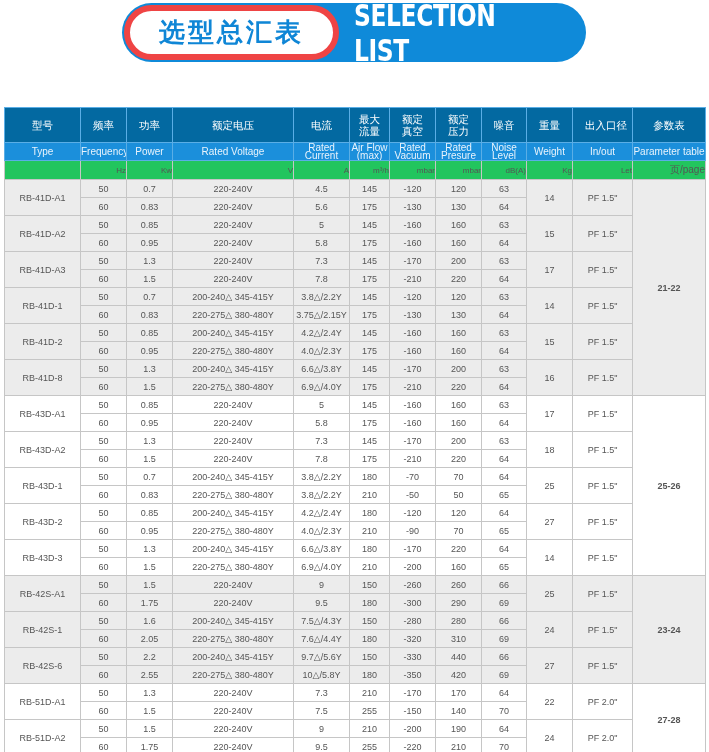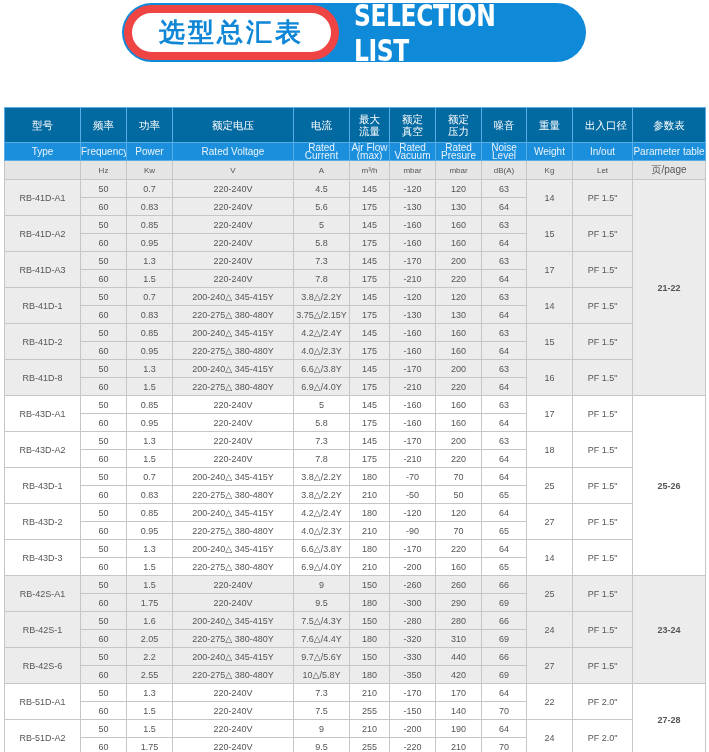--- a/index.html
+++ b/index.html
@@ -1,28 +1,28 @@
 <!DOCTYPE html>
 <html><head>
 <meta charset="utf-8">
 <style>
   html, body { margin: 0; padding: 0; background: #ffffff; }
   body { width: 709px; height: 752px; position: relative; overflow: hidden; font-family: "Liberation Sans", "DejaVu Sans", sans-serif; }
 
   .banner { position: absolute; left: 122px; top: 3px; width: 464px; height: 59px; }
   .banner-blue { position: absolute; left: 0; top: 0; width: 464px; height: 59px; border-radius: 30px; background: #0f8ad9; }
-  .banner-white { position: absolute; left: 2px; top: 2px; width: 215px; height: 55px; border-radius: 28px; background: #ffffff; border: 8px solid #ef4444; box-sizing: border-box; display: flex; align-items: center; justify-content: center; }
+  .banner-white { position: absolute; left: 2px; top: 2px; width: 215px; height: 55px; border-radius: 28px; background: #ffffff; border: 6px solid #ef4444; box-sizing: border-box; display: flex; align-items: center; justify-content: center; }
   .banner-cn { color: #0f86d6; font-weight: bold; font-size: 26px; letter-spacing: 3px; font-family: "DejaVu Sans", sans-serif; }
   .banner-en { position: absolute; left: 232px; top: 0; height: 59px; display: flex; align-items: center; color: #ffffff; font-weight: bold; font-size: 30px; letter-spacing: -0.5px; transform: scaleX(0.78); transform-origin: left center; font-family: "DejaVu Sans", sans-serif; }
 
   table.sel { position: absolute; left: 4px; top: 107px; width: 701px; border-collapse: collapse; table-layout: fixed; font-size: 9.5px; color: #555; }
   table.sel td, table.sel th { border: 1px solid #c6c6c6; text-align: center; vertical-align: middle; padding: 0; overflow: hidden; white-space: nowrap; }
   tr.h-cn th { background: #0369a1; color: #ffffff; font-weight: normal; height: 34px; font-size: 10.5px; line-height: 12px; border-color: #5aaee6; font-family: "DejaVu Sans", sans-serif; }
   tr.h-en th { background: #1b8fdb; color: #e8f3fc; font-weight: normal; height: 17px; font-size: 10px; line-height: 8px; border-color: #5aaee6; }
-  tr.h-unit td { background: #e5e5e5; height: 18px; font-size: 8px; color: #555; }
+  tr.h-unit td { background: #22c55e; height: 18px; font-size: 8px; color: #555; text-align: right; }
   tr.h-unit td.page-unit { font-size: 10px; }
   tr.dr td { height: 17px; font-size: 9px; color: #555; }
   tbody.g-grey td { background: #ececec; }
   tbody.g-white td { background: #ffffff; }
   td.model { font-size: 10px; color: #555; }
   td.page { font-size: 12px; color: #222; font-weight: bold; }
 </style>
 </head>
 <body>
 

